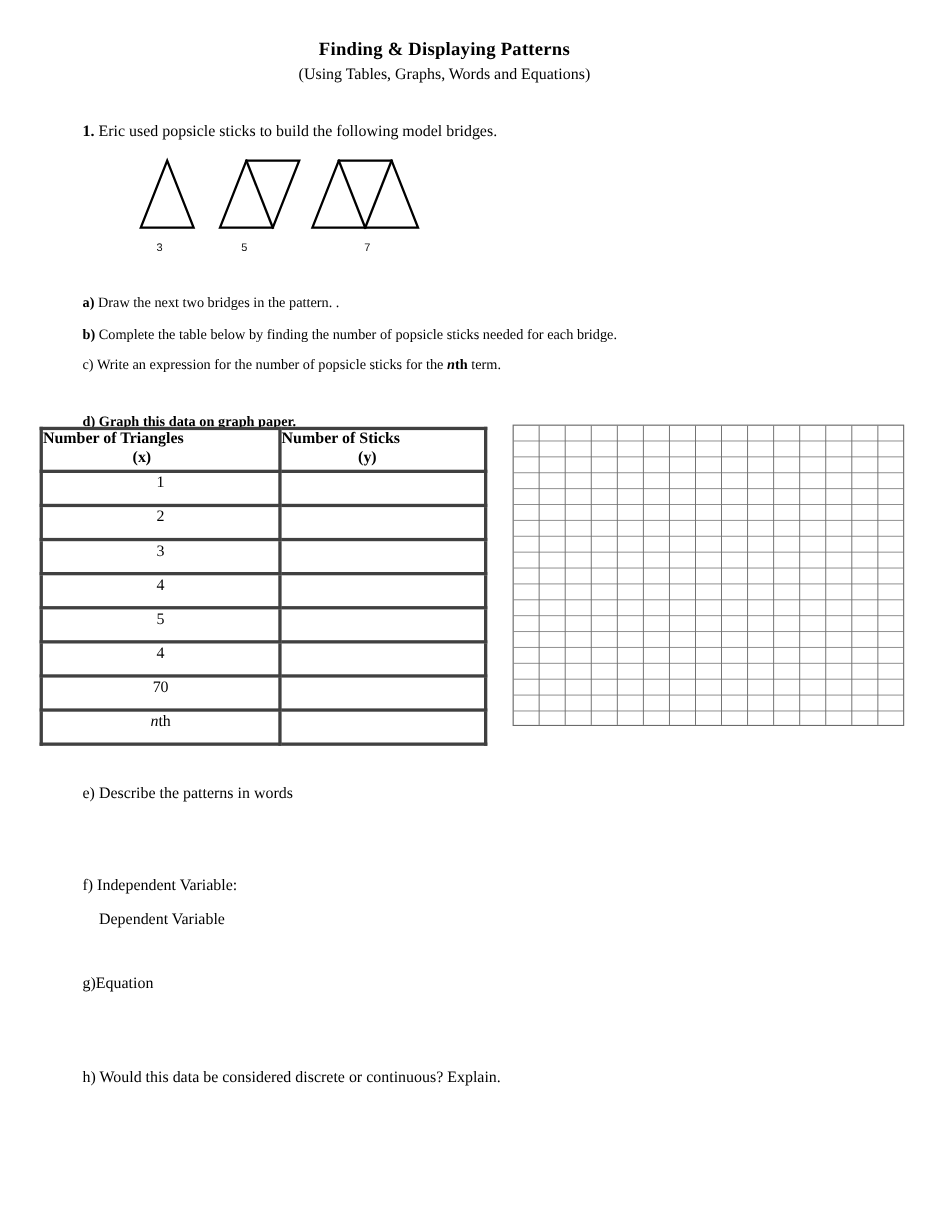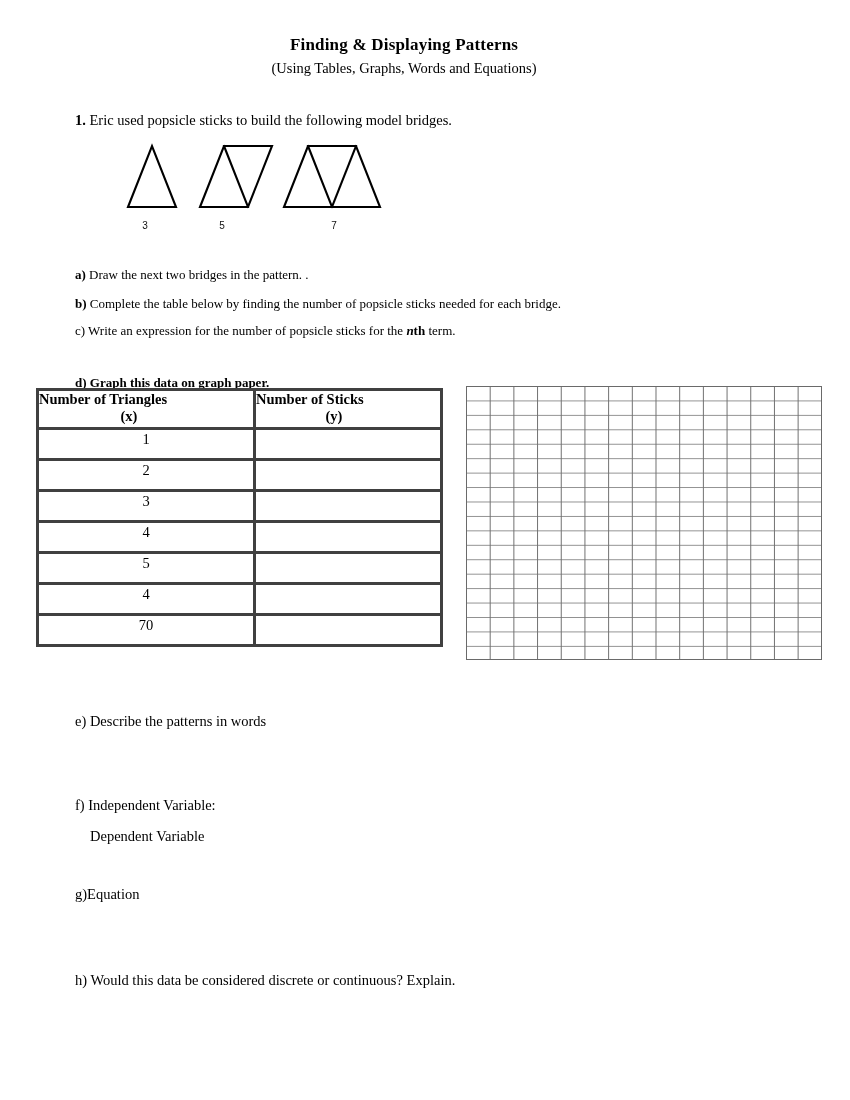--- a/index.html
+++ b/index.html
@@ -233,20 +233,24 @@
       <td class="blank-cell"></td>
     </tr>
     <tr>
       <td class="val-cell">4</td>
       <td class="blank-cell"></td>
     </tr>
     <tr>
       <td class="val-cell">70</td>
       <td class="blank-cell"></td>
     </tr>
+    <tr>
+      <td class="val-cell"><i>n</i><span>th</span></td>
+      <td class="blank-cell"></td>
+    </tr>
   </tbody>
 </table>
 
 <div class="graph-paper"></div>
 
 <div class="part2 part-e">e) Describe the patterns in words</div>
 <div class="part2 part-f">f) Independent Variable:</div>
 <div class="part2 part-f2">Dependent Variable</div>
 <div class="part2 part-g">g)Equation</div>
 <div class="part2 part-h">h) Would this data be considered discrete or continuous? Explain.</div>

